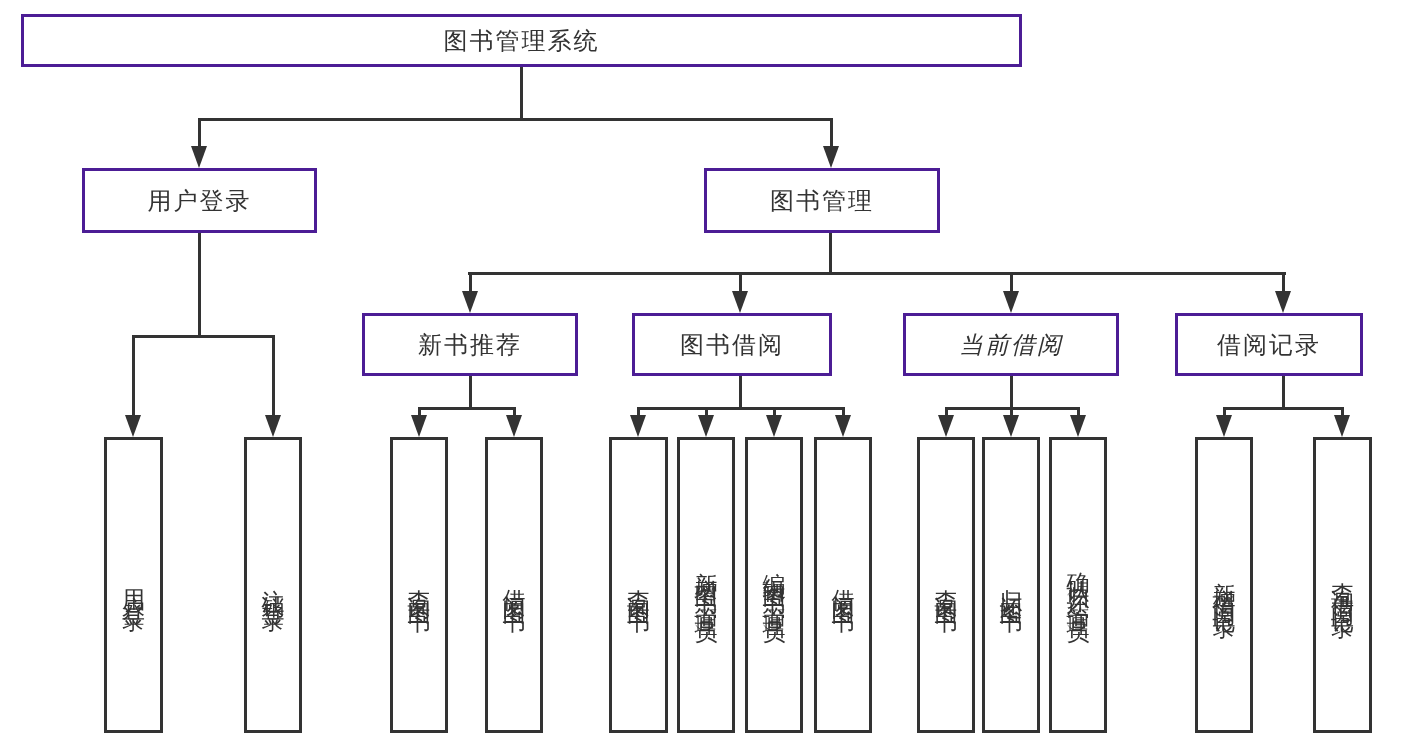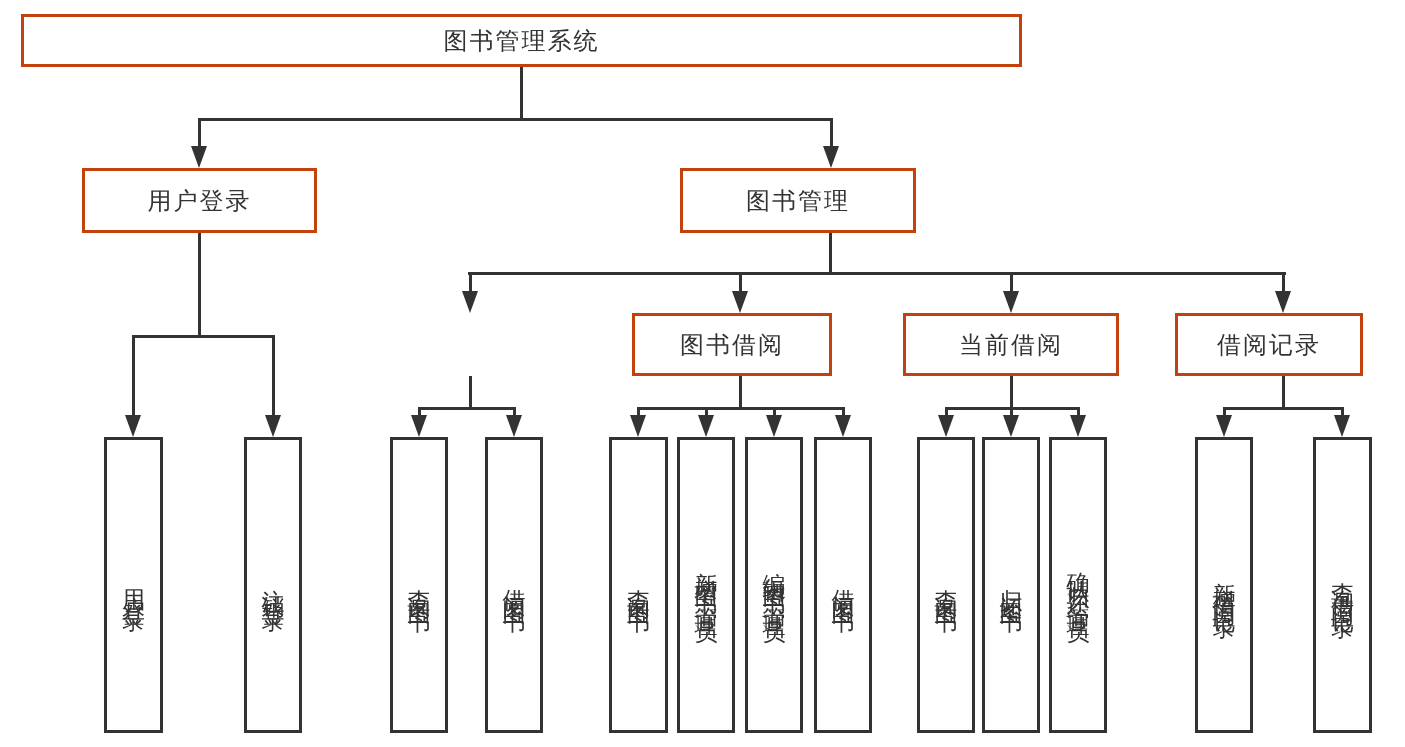--- a/index.html
+++ b/index.html
@@ -3,21 +3,21 @@
 <meta charset="utf-8">
 <style>
   html,body { margin:0; padding:0; background:#ffffff; }
   .canvas {
     position:relative; width:1405px; height:747px; background:#ffffff;
     overflow:hidden;
     font-family:"Liberation Sans","DejaVu Sans",sans-serif;
   }
   .hbox {
     position:absolute; box-sizing:border-box;
-    border:3px solid #c2410c; background:#ffffff;
+    border:3px solid #4c1d95; background:#ffffff;
     display:flex; align-items:center; justify-content:center;
     font-size:24px; color:#333333; letter-spacing:2px; white-space:nowrap;
   }
   .vbox {
     position:absolute; box-sizing:border-box;
     border:3px solid #333333; background:#ffffff;
     display:flex; align-items:center; justify-content:center;
   }
   .vbox span {
     writing-mode:vertical-rl; text-orientation:mixed;
@@ -44,42 +44,43 @@
   <div class="hbox" style="left:21px; top:14px; width:1001px; height:53px;">图书管理系统</div>
 
   <div class="lnv" style="left:520px; top:67px; height:54px;"></div>
   <div class="lnh" style="left:198px; top:118px; width:635px;"></div>
   <div class="lnv" style="left:198px; top:118px; height:30px;"></div>
   <div class="lnv" style="left:830px; top:118px; height:30px;"></div>
   <div class="arrow" style="left:191px; top:146px;"></div>
   <div class="arrow" style="left:823px; top:146px;"></div>
 
   <div class="hbox" style="left:82px; top:168px; width:235px; height:65px;">用户登录</div>
-  <div class="hbox" style="left:680px; top:168px; width:236px; height:65px;">图书管理</div>
+  <div class="hbox" style="left:704px; top:168px; width:236px; height:65px;">图书管理</div>
 
   <div class="lnv" style="left:198px; top:233px; height:102px;"></div>
   <div class="lnh" style="left:132px; top:335px; width:143px;"></div>
   <div class="lnv" style="left:132px; top:335px; height:82px;"></div>
   <div class="lnv" style="left:272px; top:335px; height:82px;"></div>
   <div class="arrow" style="left:125px; top:415px;"></div>
   <div class="arrow" style="left:265px; top:415px;"></div>
 
   <div class="lnv" style="left:829px; top:233px; height:42px;"></div>
   <div class="lnh" style="left:468px; top:272px; width:818px;"></div>
   <div class="lnv" style="left:469px; top:272px; height:21px;"></div>
   <div class="lnv" style="left:739px; top:272px; height:21px;"></div>
   <div class="lnv" style="left:1010px; top:272px; height:21px;"></div>
   <div class="lnv" style="left:1282px; top:272px; height:21px;"></div>
   <div class="arrow" style="left:462px; top:291px;"></div>
   <div class="arrow" style="left:732px; top:291px;"></div>
   <div class="arrow" style="left:1003px; top:291px;"></div>
   <div class="arrow" style="left:1275px; top:291px;"></div>
 
+  <div class="hbox" style="left:362px; top:313px; width:216px; height:63px;">新书推荐</div>
   <div class="hbox" style="left:632px; top:313px; width:200px; height:63px;">图书借阅</div>
-  <div class="hbox" style="left:903px; top:313px; width:216px; height:63px;">当前借阅</div>
+  <div class="hbox" style="left:903px; top:313px; width:216px; height:63px;font-style:italic;">当前借阅</div>
   <div class="hbox" style="left:1175px; top:313px; width:188px; height:63px;">借阅记录</div>
 
   <div class="lnv" style="left:469px; top:376px; height:34px;"></div>
   <div class="lnh" style="left:418px; top:407px; width:98px;"></div>
   <div class="lnv" style="left:418px; top:407px; height:10px;"></div>
   <div class="lnv" style="left:513px; top:407px; height:10px;"></div>
   <div class="arrow" style="left:411px; top:415px;"></div>
   <div class="arrow" style="left:506px; top:415px;"></div>
 
   <div class="lnv" style="left:739px; top:376px; height:34px;"></div>

